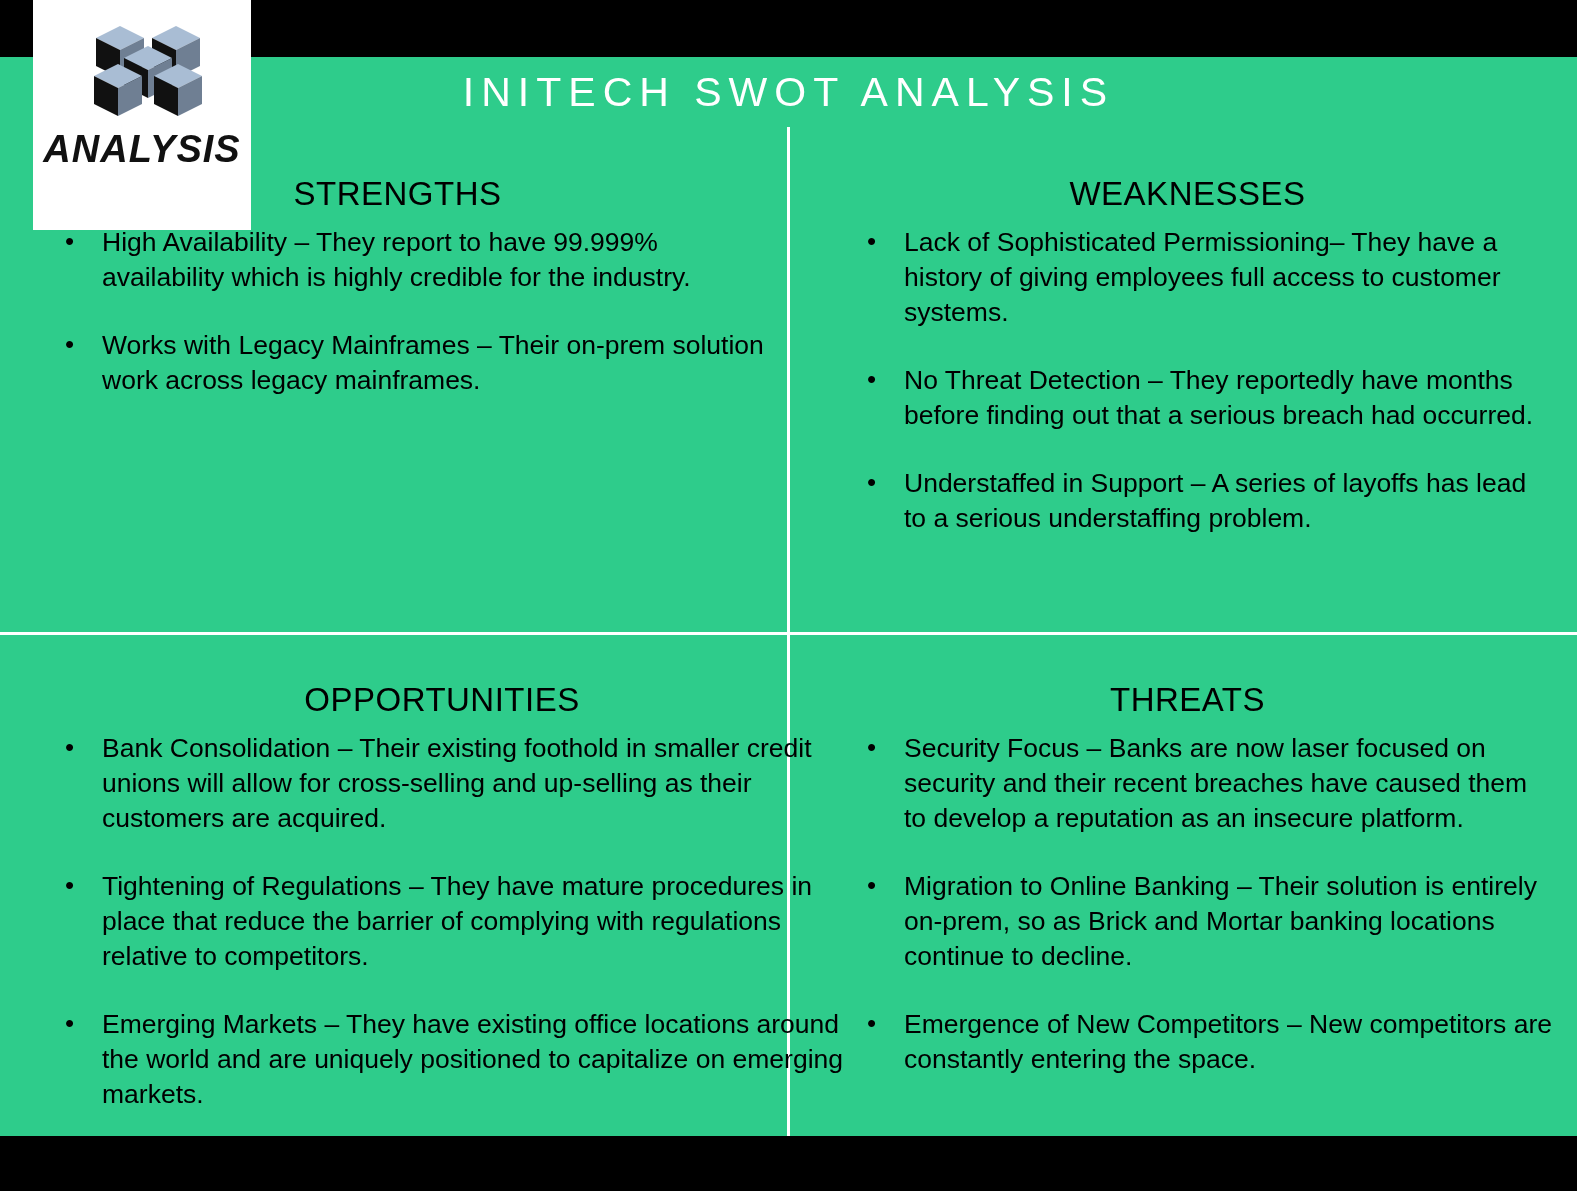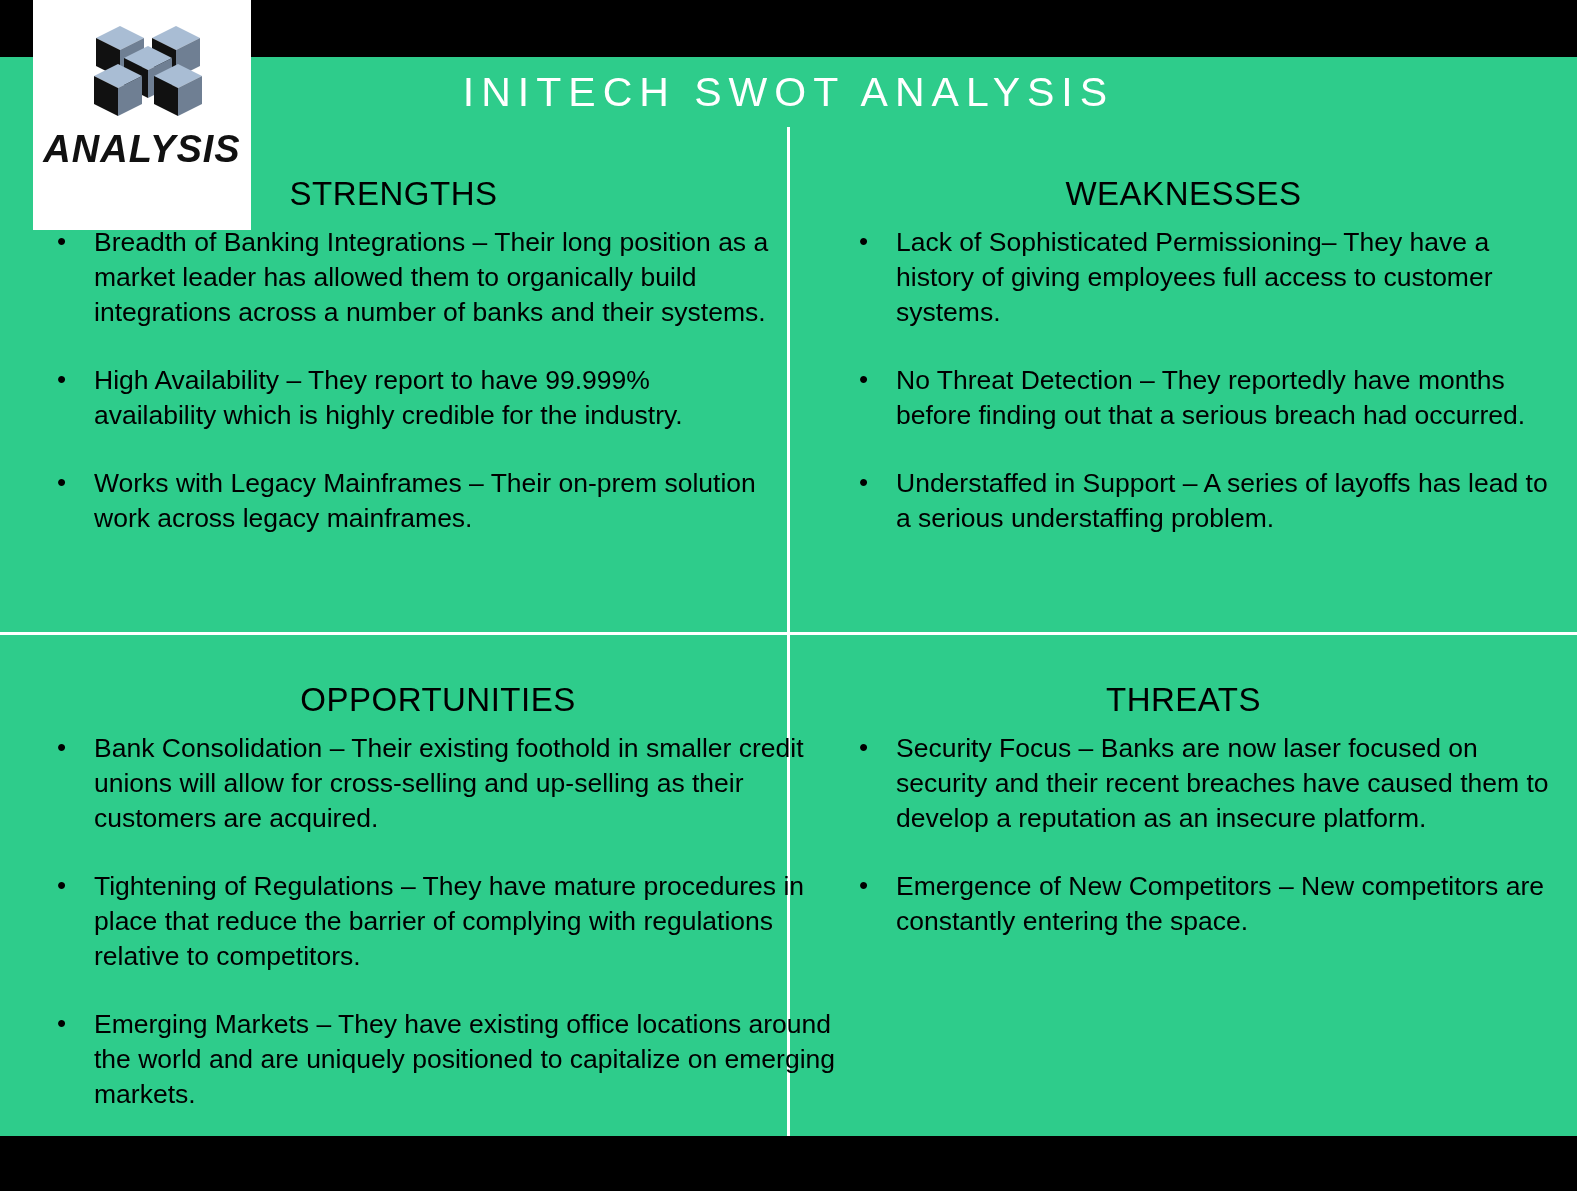--- a/index.html
+++ b/index.html
@@ -92,20 +92,21 @@
     position: absolute;
     left: 0;
     top: 505px;
     width: 1577px;
     height: 3px;
     background: #ffffff;
   }
   .quad {
     position: absolute;
     box-sizing: border-box;
+    padding-left: 8px;
   }
   .q-tl { left: 0;    top: 0;    width: 787px; height: 505px; }
   .q-tr { left: 790px; top: 0;   width: 787px; height: 505px; }
   .q-bl { left: 0;    top: 508px; width: 876px; height: 501px; }
   .q-br { left: 790px; top: 508px; width: 787px; height: 501px; }
   .quad-title {
     text-align: center;
     font-size: 33px;
     color: #000000;
     padding-top: 48px;
@@ -204,21 +205,20 @@
     <div class="logo-word">ANALYSIS</div>
   </div>
 
   <div class="grid">
     <div class="vline"></div>
     <div class="hline"></div>
 
     <div class="quad q-tl">
       <div class="quad-title">STRENGTHS</div>
       <ul class="bullets">
-        <li>Breadth of Banking Integrations – Their long position as a market leader has allowed them to organically build integrations across a number of banks and their systems.</li>
         <li>High Availability – They report to have 99.999% availability which is highly credible for the industry.</li>
         <li>Works with Legacy Mainframes – Their on-prem solution work across legacy mainframes.</li>
       </ul>
     </div>
 
     <div class="quad q-tr">
       <div class="quad-title">WEAKNESSES</div>
       <ul class="bullets">
         <li>Lack of Sophisticated Permissioning– They have a history of giving employees full access to customer systems.</li>
         <li>No Threat Detection – They reportedly have months before finding out that a serious breach had occurred.</li>
@@ -232,19 +232,20 @@
         <li>Bank Consolidation – Their existing foothold in smaller credit unions will allow for cross-selling and up-selling as their customers are acquired.</li>
         <li>Tightening of Regulations – They have mature procedures in place that reduce the barrier of complying with regulations relative to competitors.</li>
         <li>Emerging Markets – They have existing office locations around the world and are uniquely positioned to capitalize on emerging markets.</li>
       </ul>
     </div>
 
     <div class="quad q-br">
       <div class="quad-title">THREATS</div>
       <ul class="bullets">
         <li>Security Focus – Banks are now laser focused on security and their recent breaches have caused them to develop a reputation as an insecure platform.</li>
+        <li>Migration to Online Banking – Their solution is entirely on-prem, so as Brick and Mortar banking locations continue to decline.</li>
         <li>Emergence of New Competitors – New competitors are constantly entering the space.</li>
       </ul>
     </div>
   </div>
 
   <div class="bottom-bar"></div>
 </div>
 
 </body></html>

